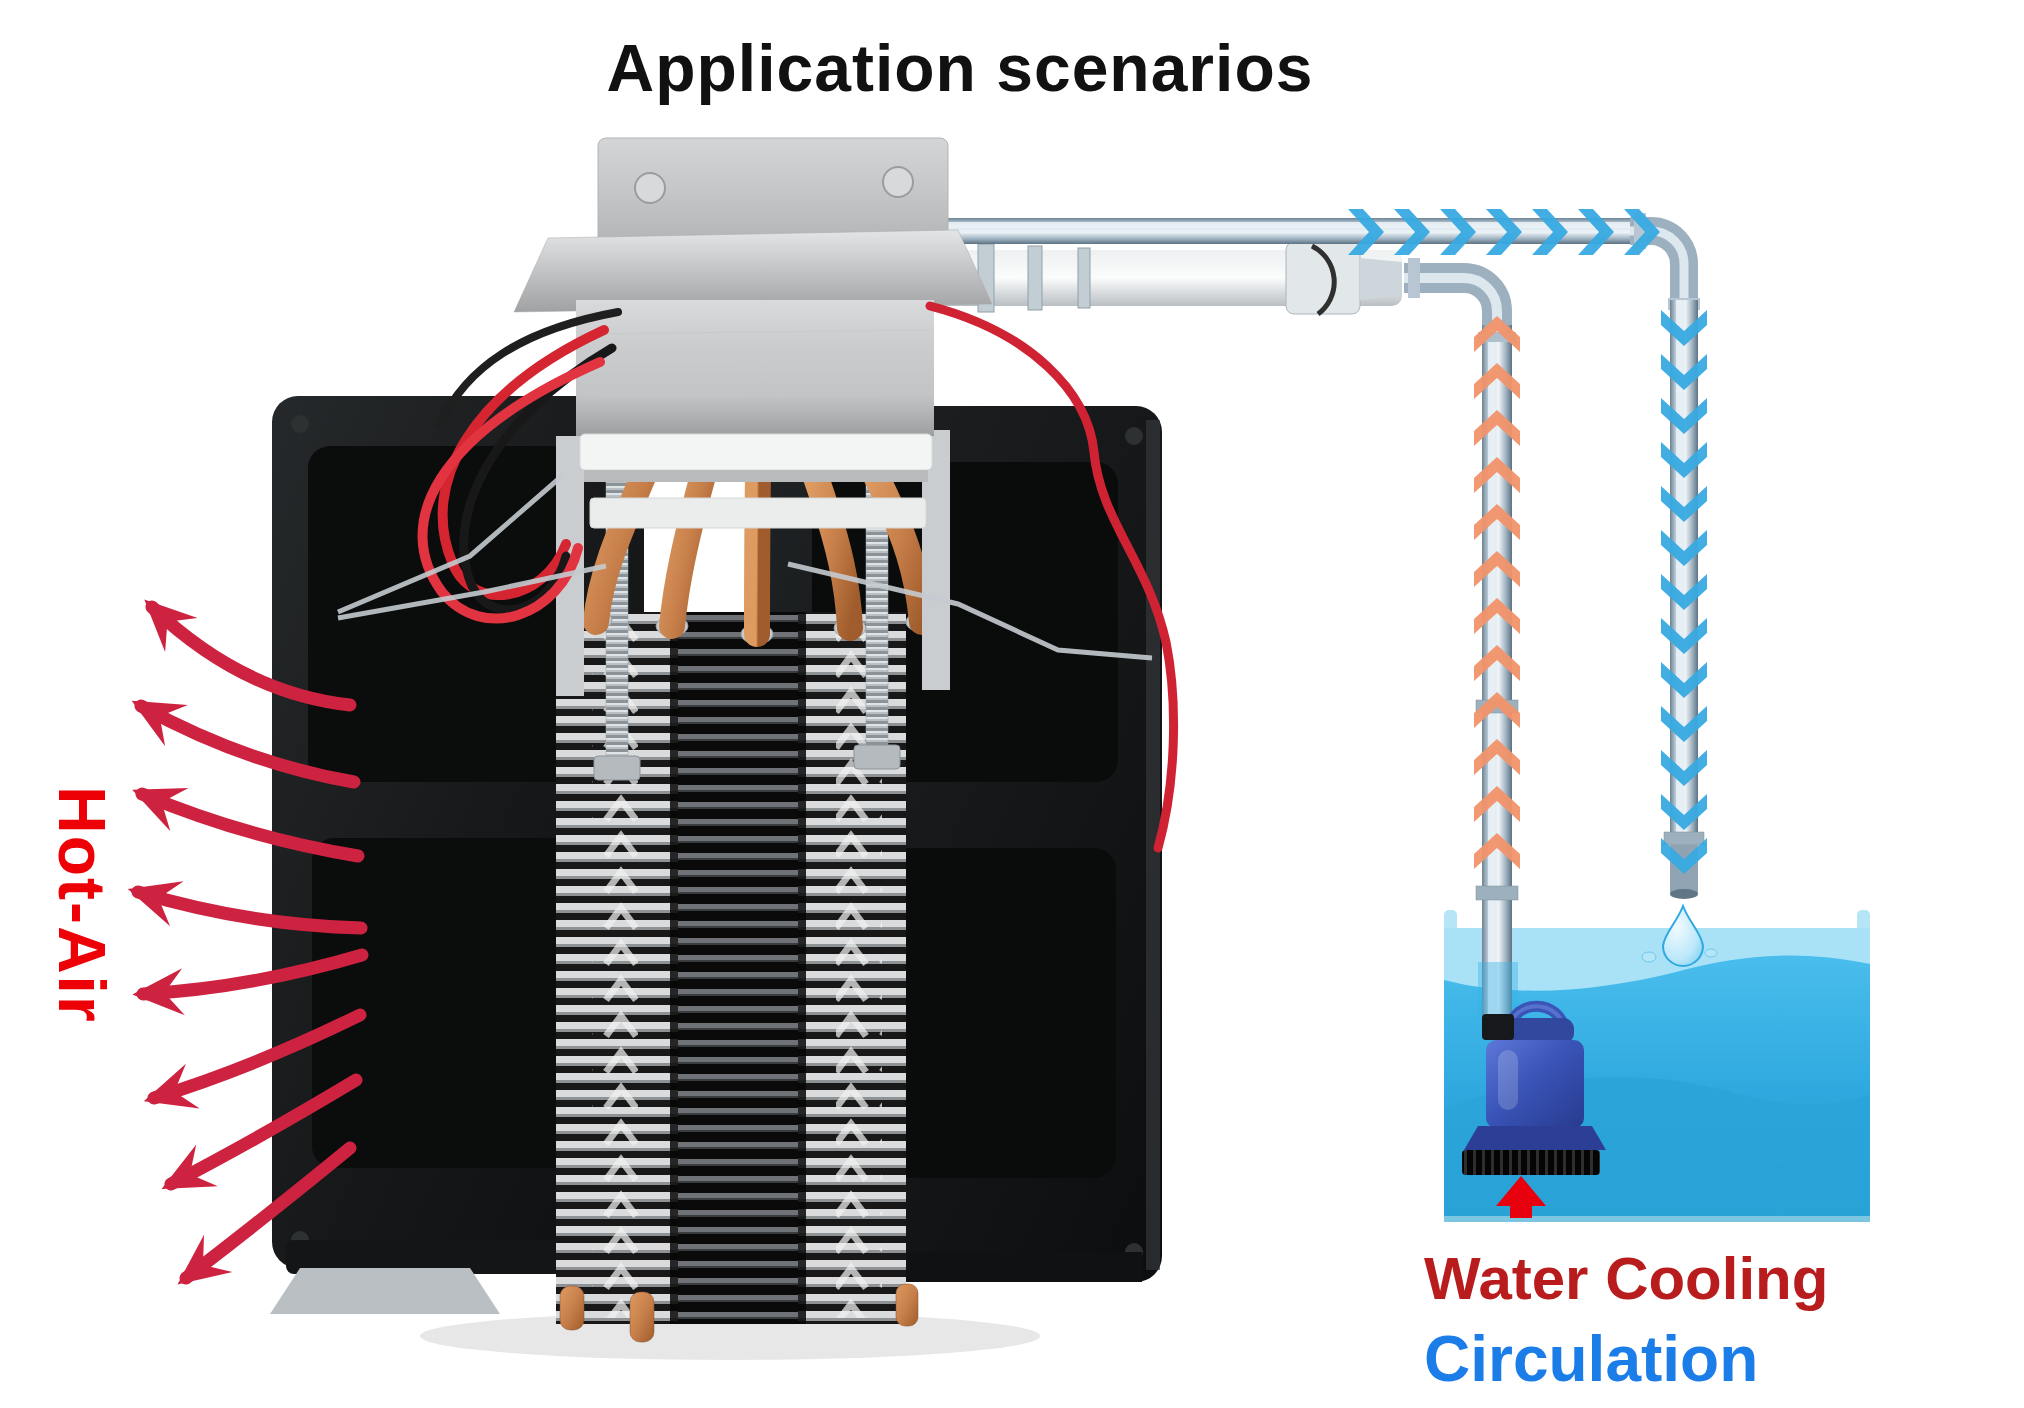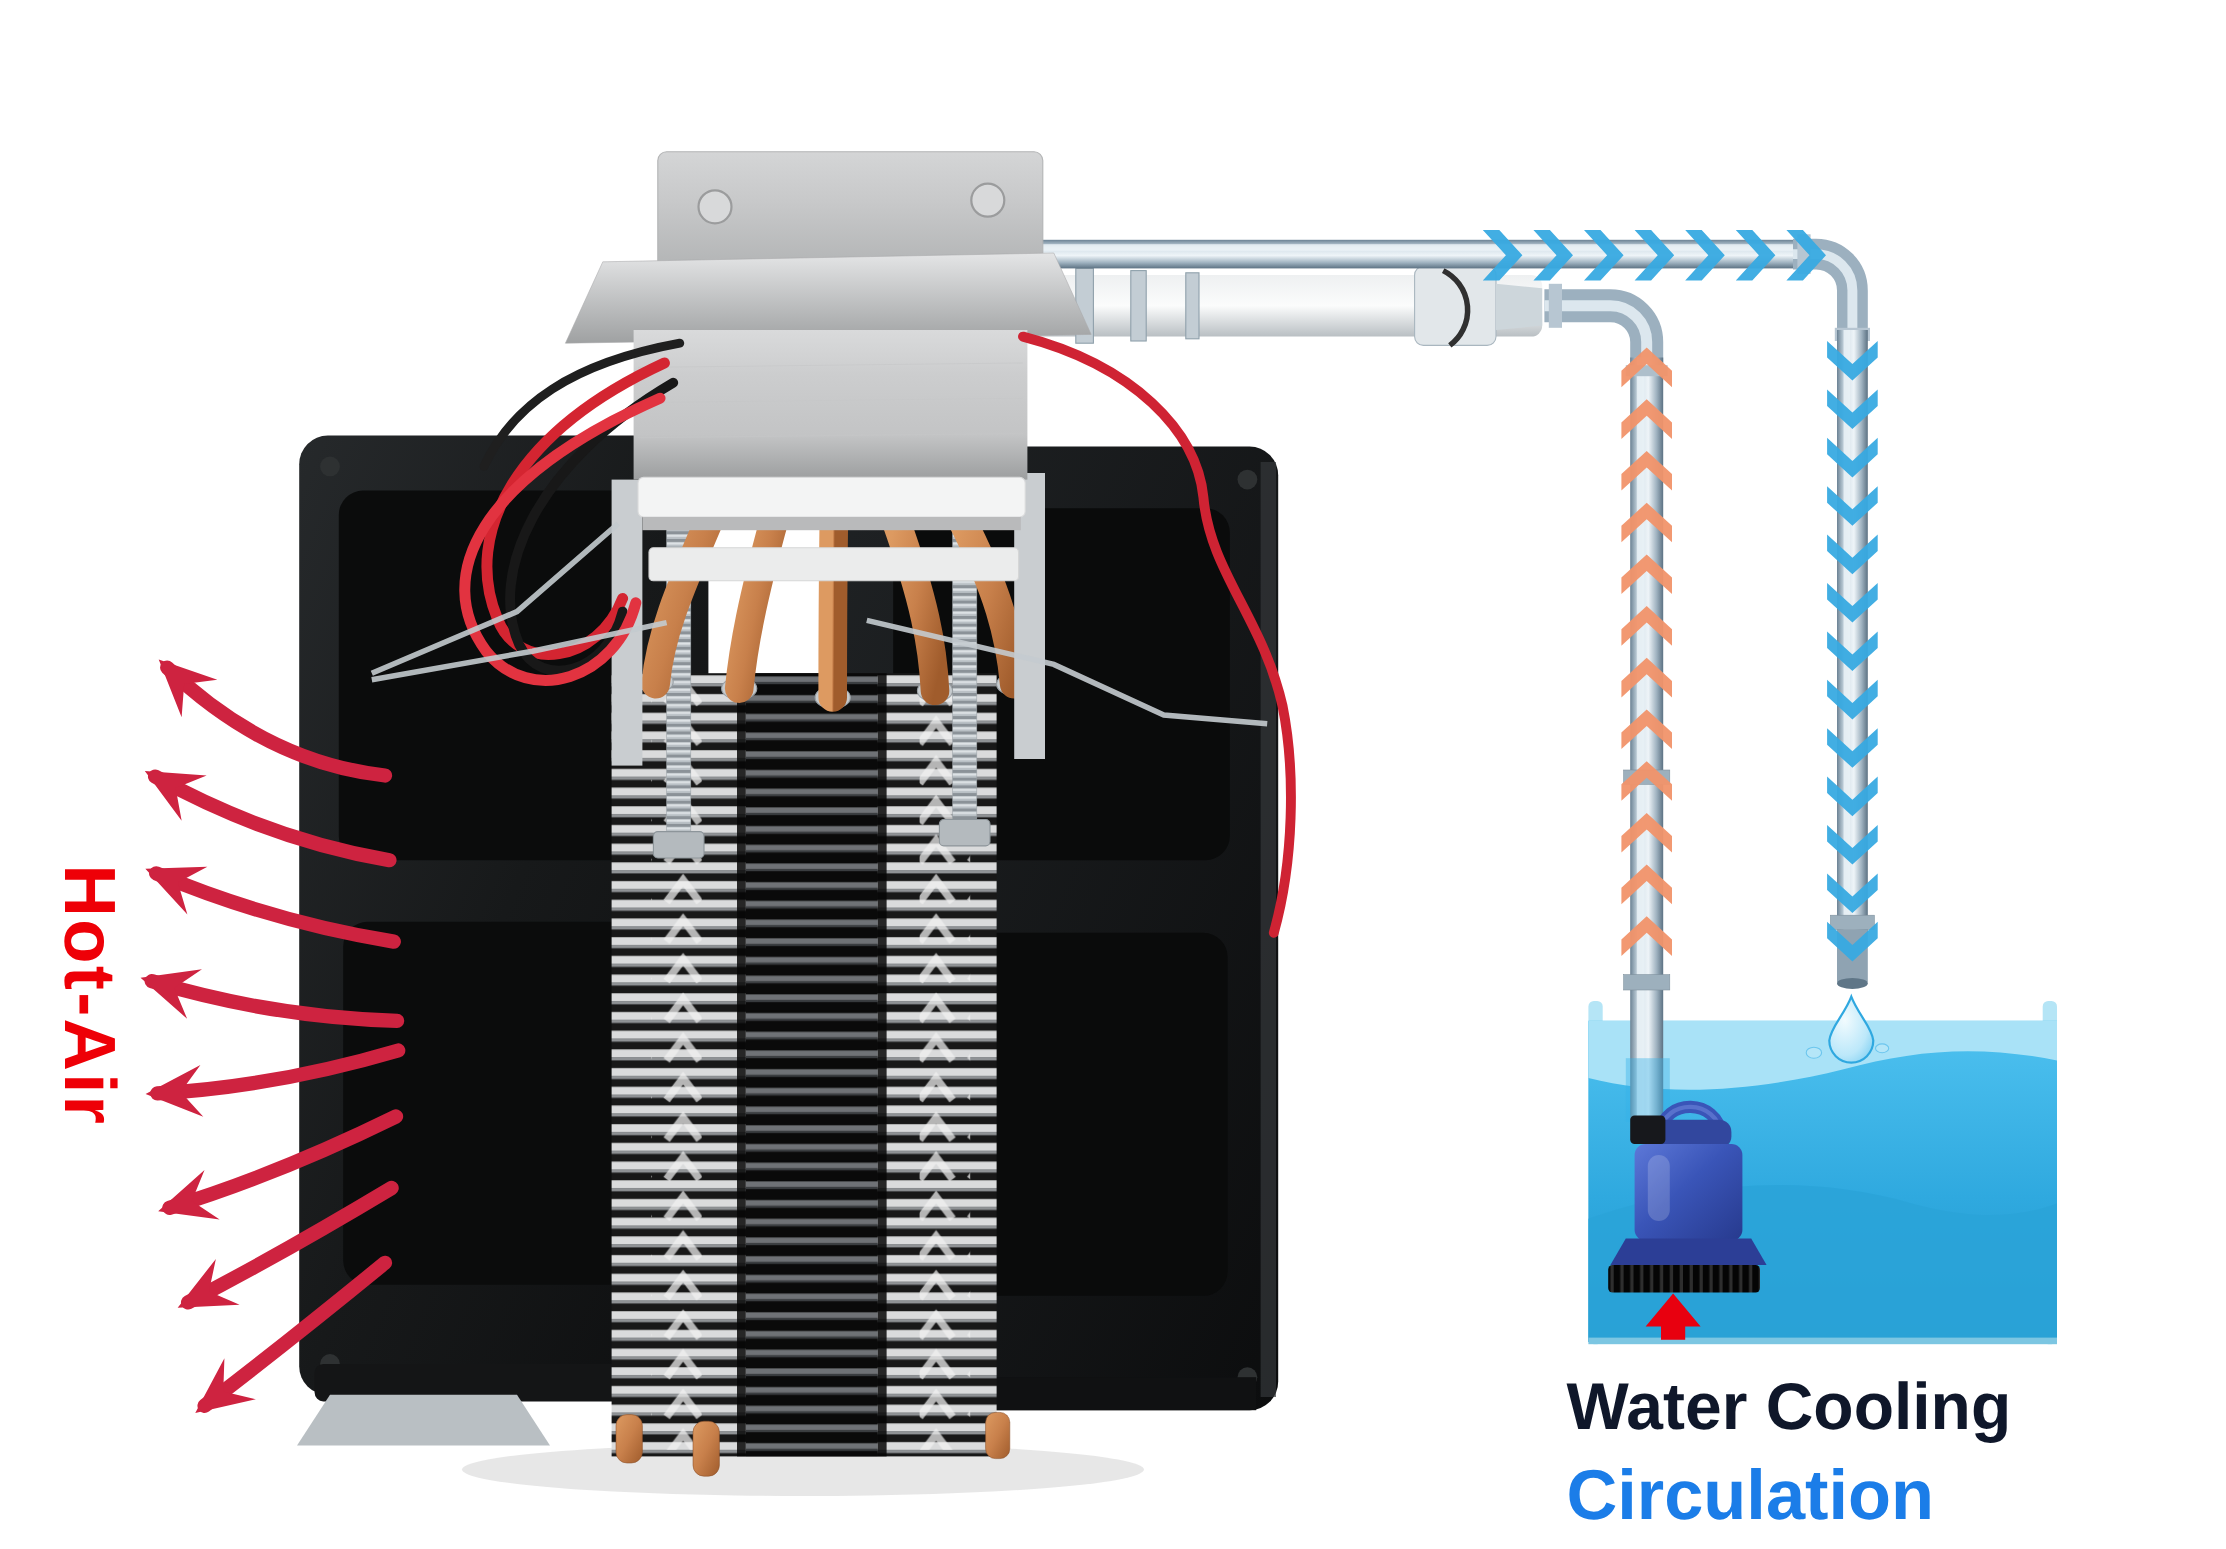--- a/index.html
+++ b/index.html
@@ -317,17 +317,18 @@
         <path d="M354,782 Q244,763 141,706" fill="none" stroke="#ce2340" stroke-width="13" stroke-linecap="round" marker-end="url(#arrowhead)"></path>
         <path d="M358,856 Q247,838 142,794" fill="none" stroke="#ce2340" stroke-width="13" stroke-linecap="round" marker-end="url(#arrowhead)"></path>
         <path d="M361,928 Q248,925 138,892" fill="none" stroke="#ce2340" stroke-width="13" stroke-linecap="round" marker-end="url(#arrowhead)"></path>
         <path d="M362,955 Q250,988 143,994" fill="none" stroke="#ce2340" stroke-width="13" stroke-linecap="round" marker-end="url(#arrowhead)"></path>
         <path d="M360,1015 Q252,1068 154,1098" fill="none" stroke="#ce2340" stroke-width="13" stroke-linecap="round" marker-end="url(#arrowhead)"></path>
         <path d="M356,1080 Q256,1140 171,1184" fill="none" stroke="#ce2340" stroke-width="13" stroke-linecap="round" marker-end="url(#arrowhead)"></path>
         <path d="M350,1148 Q262,1220 186,1278" fill="none" stroke="#ce2340" stroke-width="13" stroke-linecap="round" marker-end="url(#arrowhead)"></path>
       </g>
 </svg>
 
+<div id="page-title" class="label" style="color: rgb(17, 17, 17);">Application scenarios</div>
 <div id="hot-air-label" class="label" style="color: rgb(238, 0, 7);">Hot-Air</div>
-<div id="water-label-1" class="label" style="color: #0f172a;">Water Cooling</div>
+<div id="water-label-1" class="label" style="color: #b91c1c;">Water Cooling</div>
 <div id="water-label-2" class="label" style="color: rgb(27, 125, 232);">Circulation</div>
 
 </div>
 
 </body></html>

